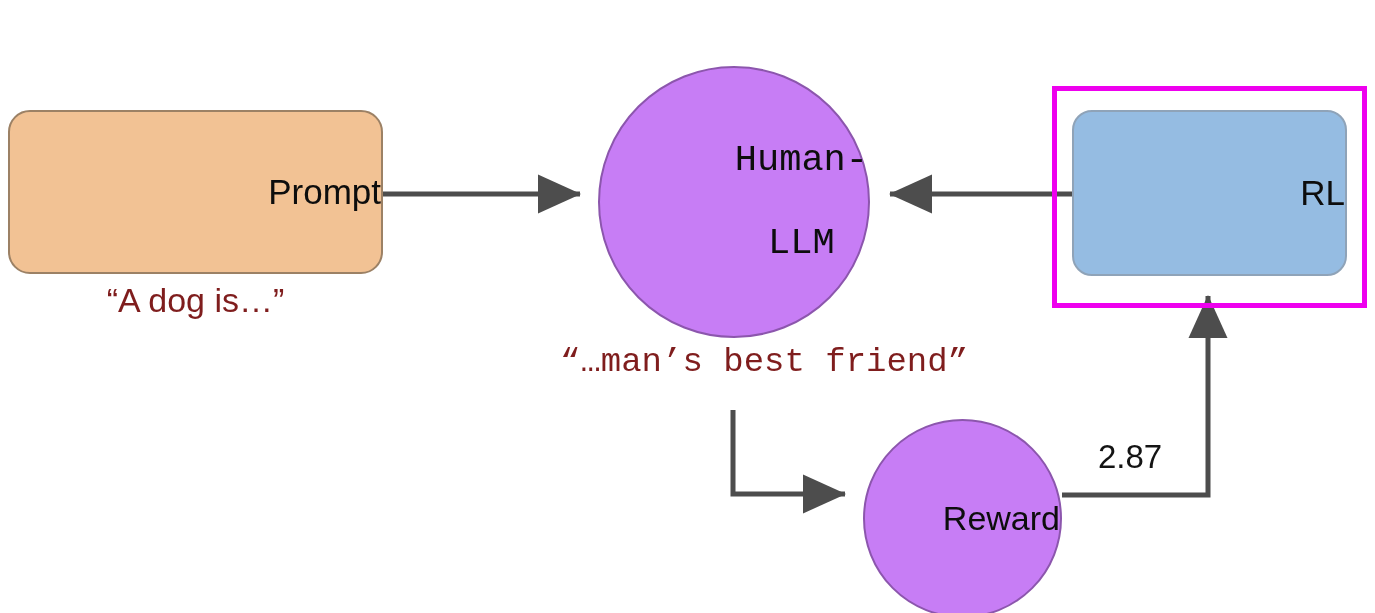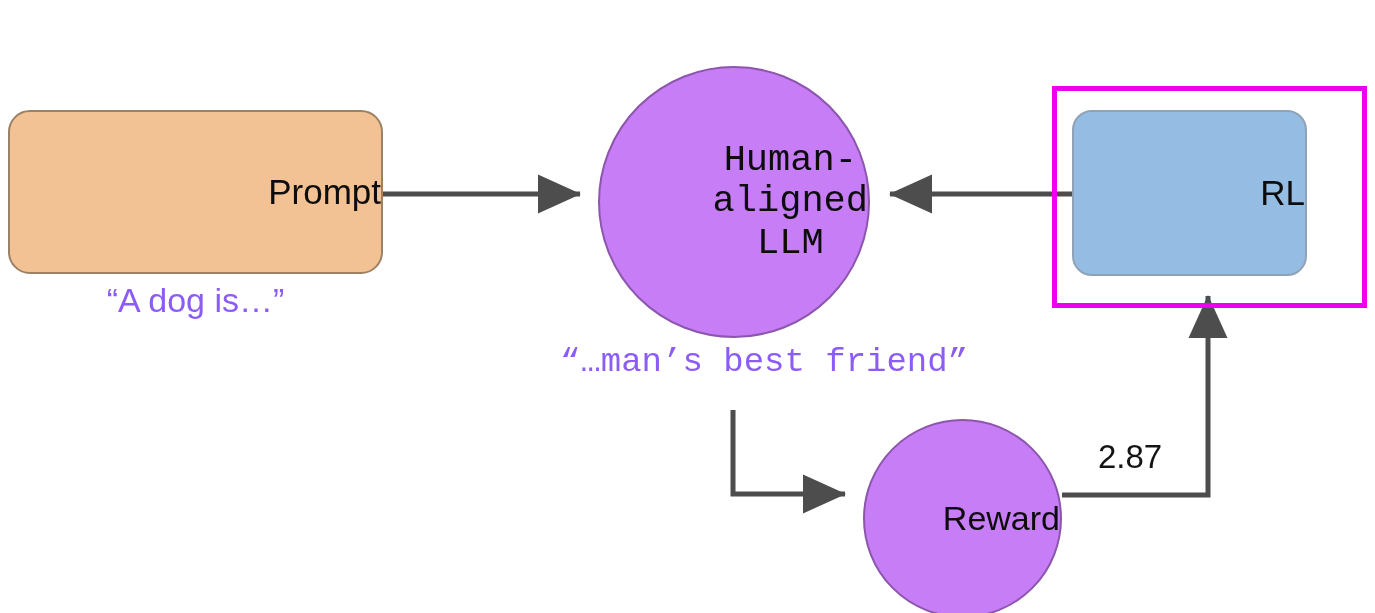--- a/index.html
+++ b/index.html
@@ -60,21 +60,21 @@
     height: 199px;
     background: #c77df5;
     border: 2px solid #8c56ad;
     border-radius: 50%;
     font-size: 34px;
   }
   
   #rl-algorithm {
     left: 1072px;
     top: 110px;
-    width: 235px;
+    width: 275px;
     height: 166px;
     background: #95bce2;
     border: 2px solid #8fa3b8;
     border-radius: 20px;
     font-size: 35px;
   }
   
   #highlight-frame {
     position: absolute;
     left: 1052px;
@@ -82,21 +82,21 @@
     width: 315px;
     height: 222px;
     box-sizing: border-box;
     border: 5px solid #ee00ee;
     background: transparent;
     pointer-events: none;
   }
   
   .caption {
     position: absolute;
-    color: #8b5cf6;
+    color: #7f1d1d;
     white-space: nowrap;
     line-height: 1;
   }
   #caption-prompt {
     left: 8px;
     top: 283px;
     width: 375px;
     text-align: center;
     font-size: 34px;
   }
@@ -155,21 +155,21 @@
     <div>
       <span>Prompt</span><br>
     </div>
   </div>
 
   <div class="caption" id="caption-prompt">“A dog is…”</div>
 
   <div class="node" id="human-aligned-llm">
     <div>
       <span>Human-</span><br>
-      <span>aligned</span><br>
+      <br>
       <span>LLM</span>
     </div>
   </div>
 
   <div class="caption" id="caption-response">“…man’s best friend”</div>
 
   <div class="node" id="reward-model">
     <div>
       <span>Reward</span><br>
     </div>

